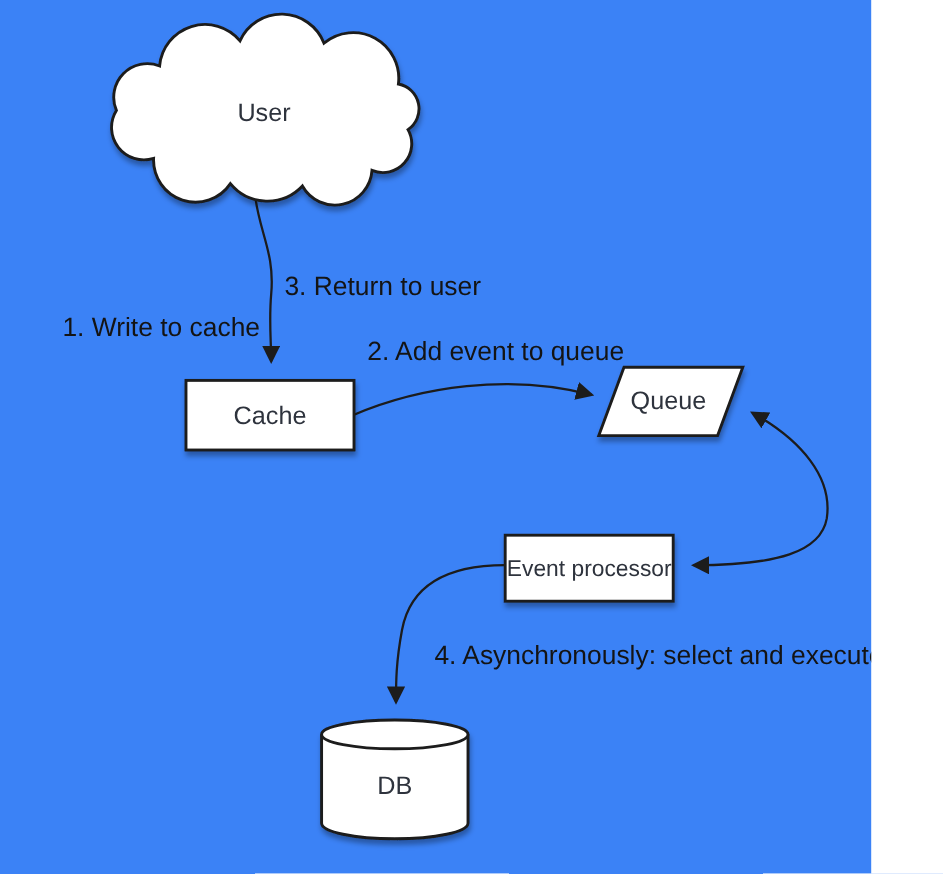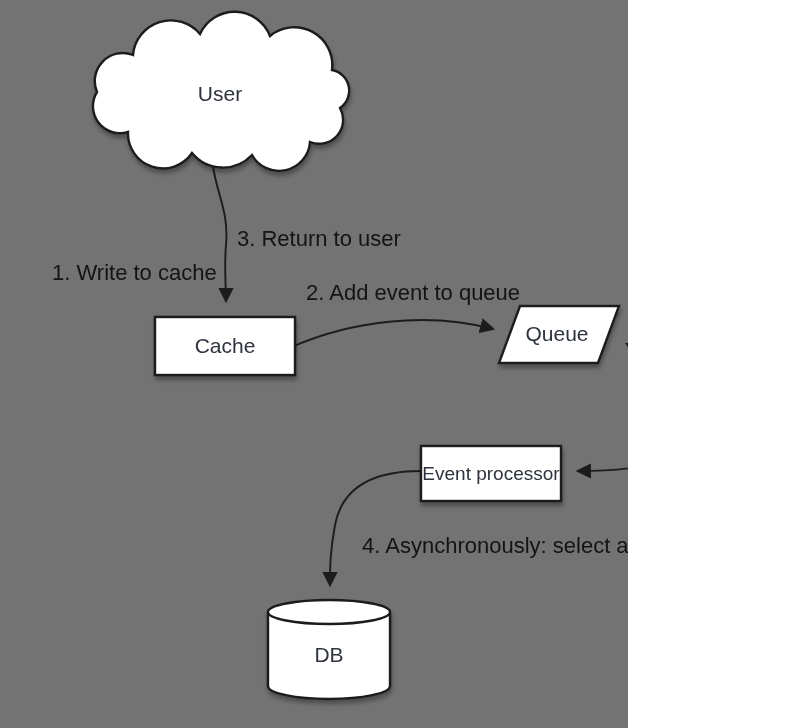--- a/index.html
+++ b/index.html
@@ -3,23 +3,23 @@
 <meta charset="utf-8">
 <style>
   html, body {
     margin: 0;
     padding: 0;
     background: #ffffff;
     font-family: "Liberation Sans", "DejaVu Sans", sans-serif;
   }
   .stage {
     position: relative;
-    width: 628px;
+    width: 726px;
     height: 728px;
-    background: #737373;
+    background: #3b82f6;
     overflow: hidden;
   }
   svg { display: block; }
   .shape {
     fill: #ffffff;
     stroke: #1c1c1c;
     stroke-width: 2.4;
   }
   .connector {
     fill: none;

